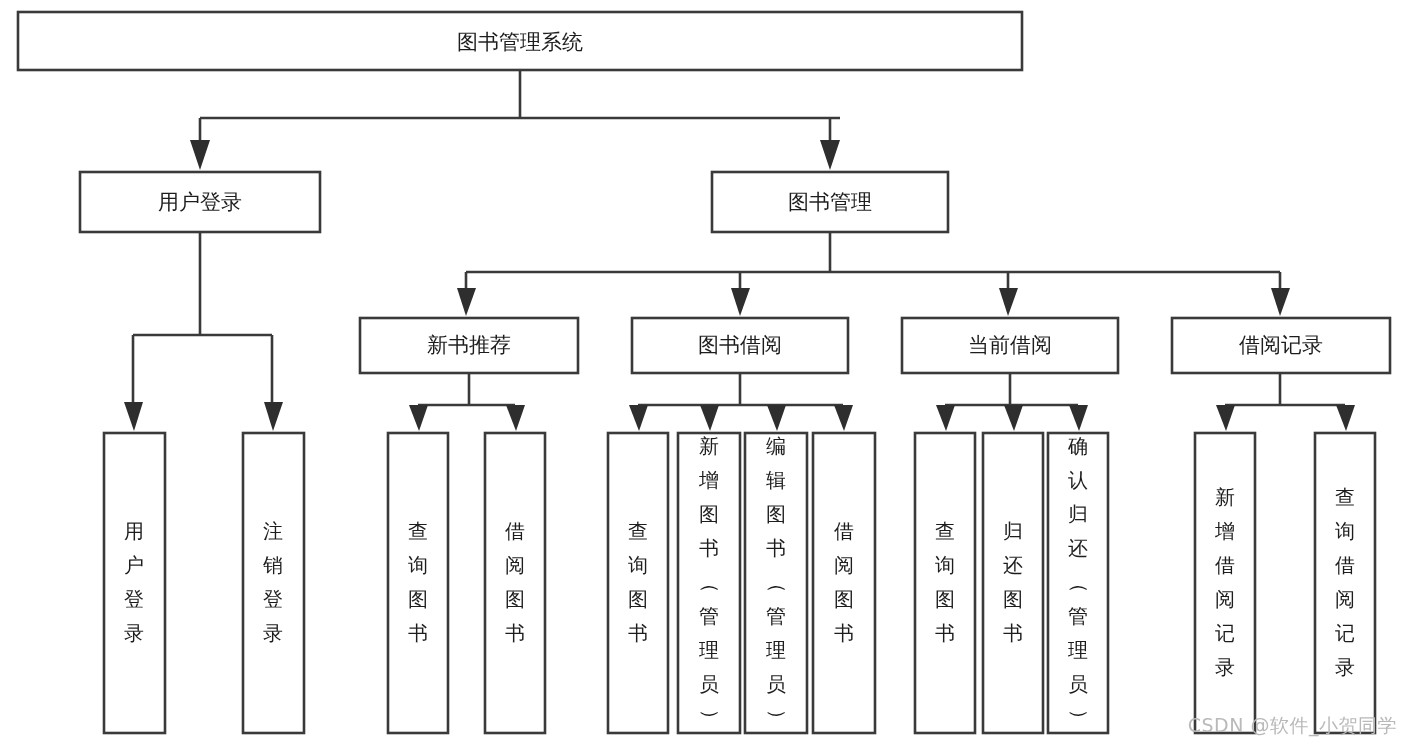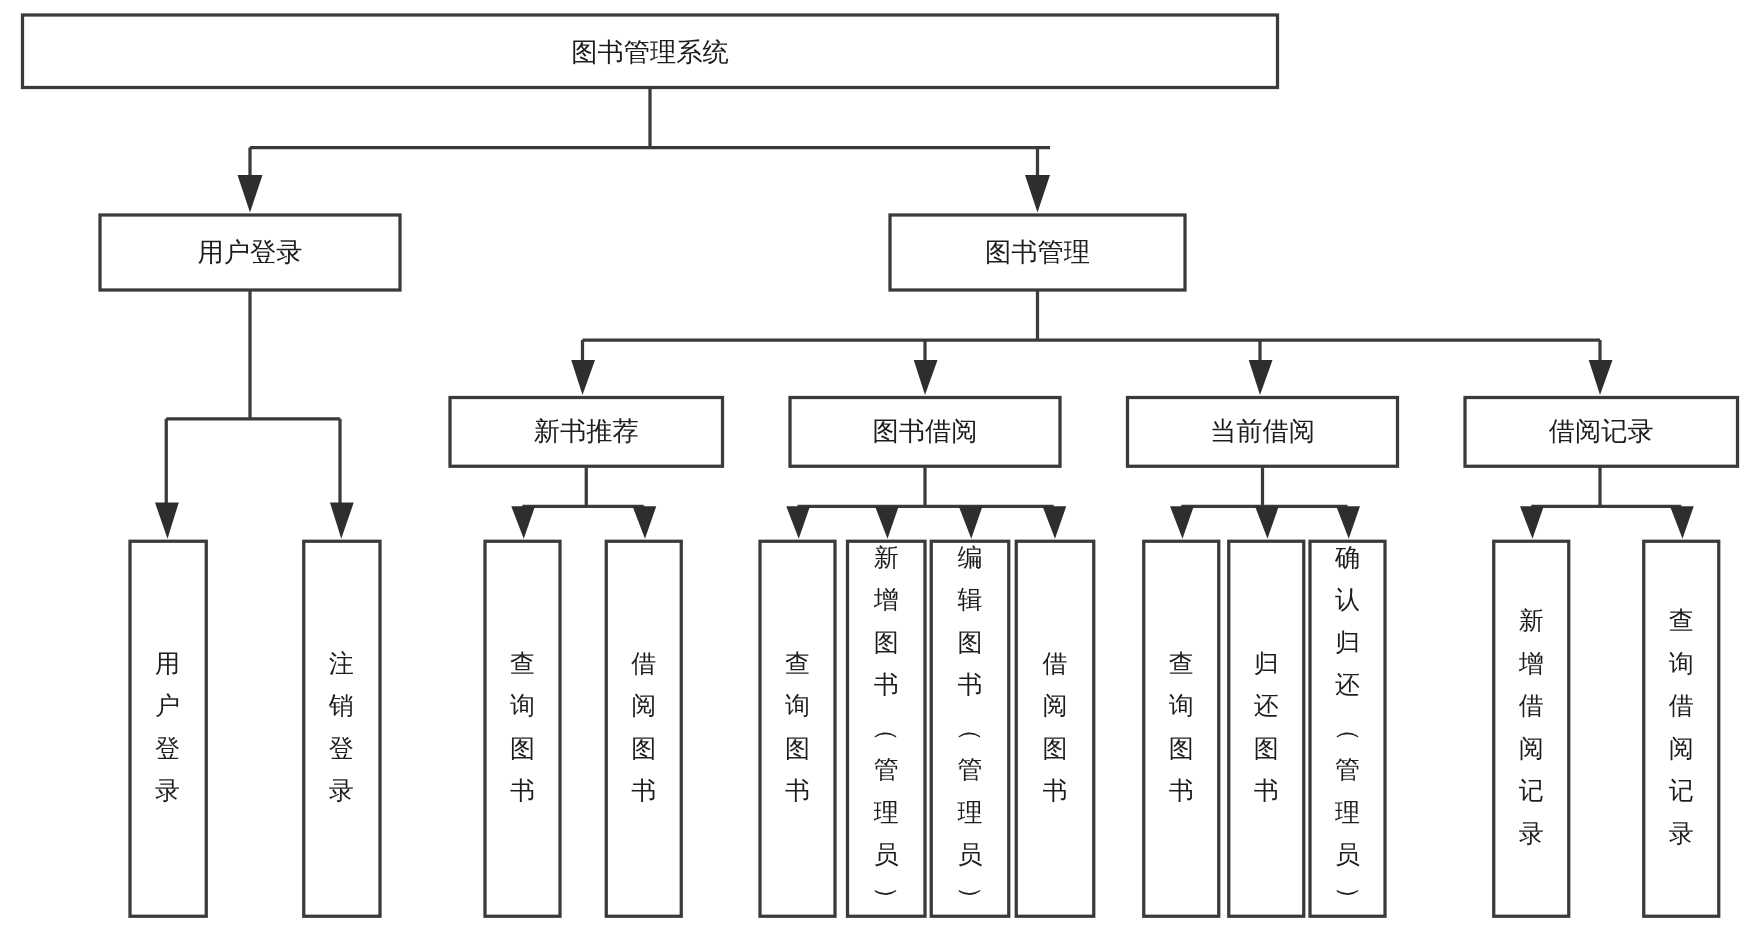--- a/index.html
+++ b/index.html
@@ -323,13 +323,14 @@
             <text class="leaf-label-char" x="1345" y="532">询</text>
             <text class="leaf-label-char" x="1345" y="566">借</text>
             <text class="leaf-label-char" x="1345" y="600">阅</text>
             <text class="leaf-label-char" x="1345" y="634">记</text>
             <text class="leaf-label-char" x="1345" y="668">录</text>
           </g>
       </g>
     </g>
   </svg>
 
+  <div class="watermark">CSDN @软件_小贺同学</div>
 </div>
 
 </body></html>

